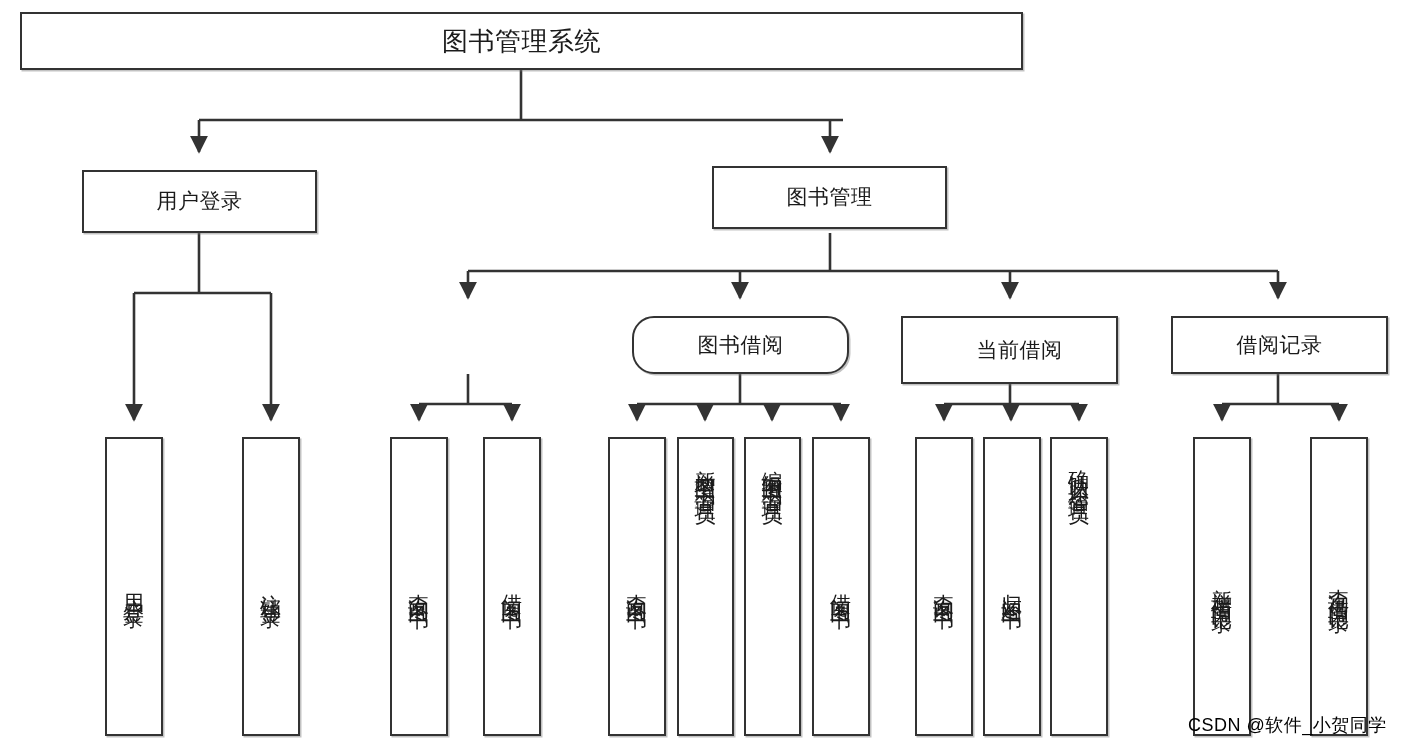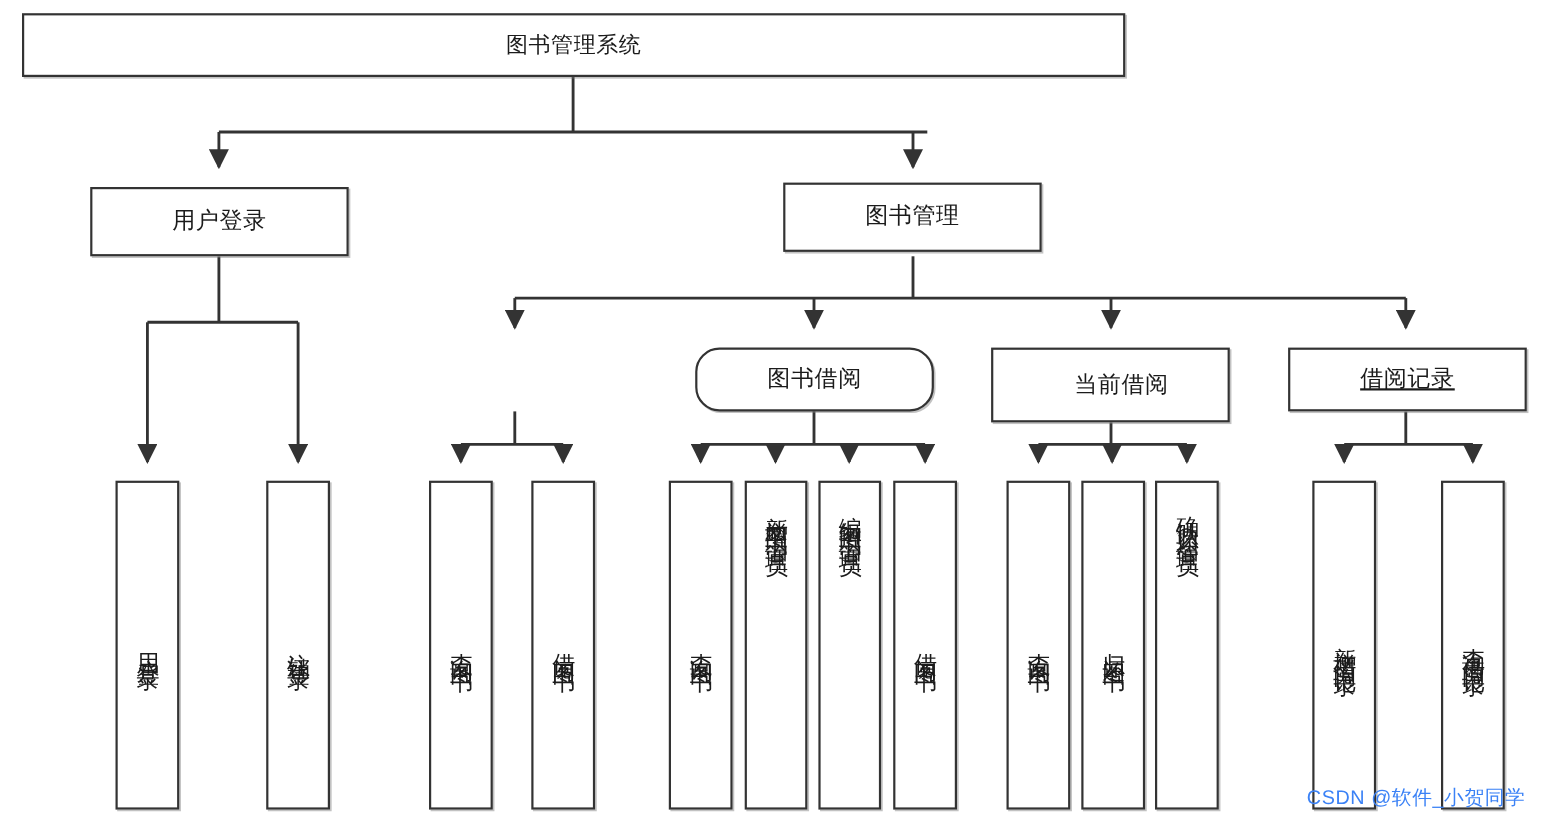--- a/index.html
+++ b/index.html
@@ -35,21 +35,21 @@
     justify-content: center;
     color: #1b1b1b;
   }
   .node-label {
     font-size: 21px;
     line-height: 1.25;
     letter-spacing: 0.5px;
     white-space: nowrap;
     color: #1b1b1b;
   }
-  .node-box.root .node-label { font-size: 20px; }
+  .node-box.root .node-label { font-size: 26px; }
   .node-box.vertical {
     align-items: flex-start;
     justify-content: center;
     padding-top: 14px;
   }
   .node-box.vertical .node-label {
     writing-mode: vertical-rl;
     text-orientation: upright;
     letter-spacing: 5px;
     font-size: 21px;
@@ -58,21 +58,21 @@
   }
   .node-box.vertical.center-v {
     align-items: center;
     padding-top: 0;
   }
   .watermark {
     position: absolute;
     left: 1188px;
     top: 713px;
     font-size: 18px;
-    color: #3b82f6;
+    color: #000000;
     white-space: nowrap;
     letter-spacing: 0.5px;
   }
 </style>
 </head>
 <body>
 
 <div id="diagram-root">
 
   <svg class="diagram-canvas" viewBox="0 0 1405 747" xmlns="http://www.w3.org/2000/svg">
@@ -135,21 +135,21 @@
   <div class="node-box" style="left:712px; top:166px; width:235px; height:63px;">
     <span class="node-label">图书管理</span>
   </div>
 
   <div class="node-box" style="left:632px; top:316px; width:217px; height:58px;border-radius:22px;">
     <span class="node-label">图书借阅</span>
   </div>
   <div class="node-box" style="left:901px; top:316px; width:217px; height:68px;padding-left:20px;">
     <span class="node-label">当前借阅</span>
   </div>
-  <div class="node-box" style="left:1171px; top:316px; width:217px; height:58px;text-decoration:underline;">
+  <div class="node-box" style="left:1171px; top:316px; width:217px; height:58px;">
     <span class="node-label">借阅记录</span>
   </div>
 
   <div class="node-box vertical center-v" style="left:105px; top:437px; width:58px; height:299px;">
     <span class="node-label">用户登录</span>
   </div>
   <div class="node-box vertical center-v" style="left:242px; top:437px; width:58px; height:299px;">
     <span class="node-label">注销登录</span>
   </div>
 

